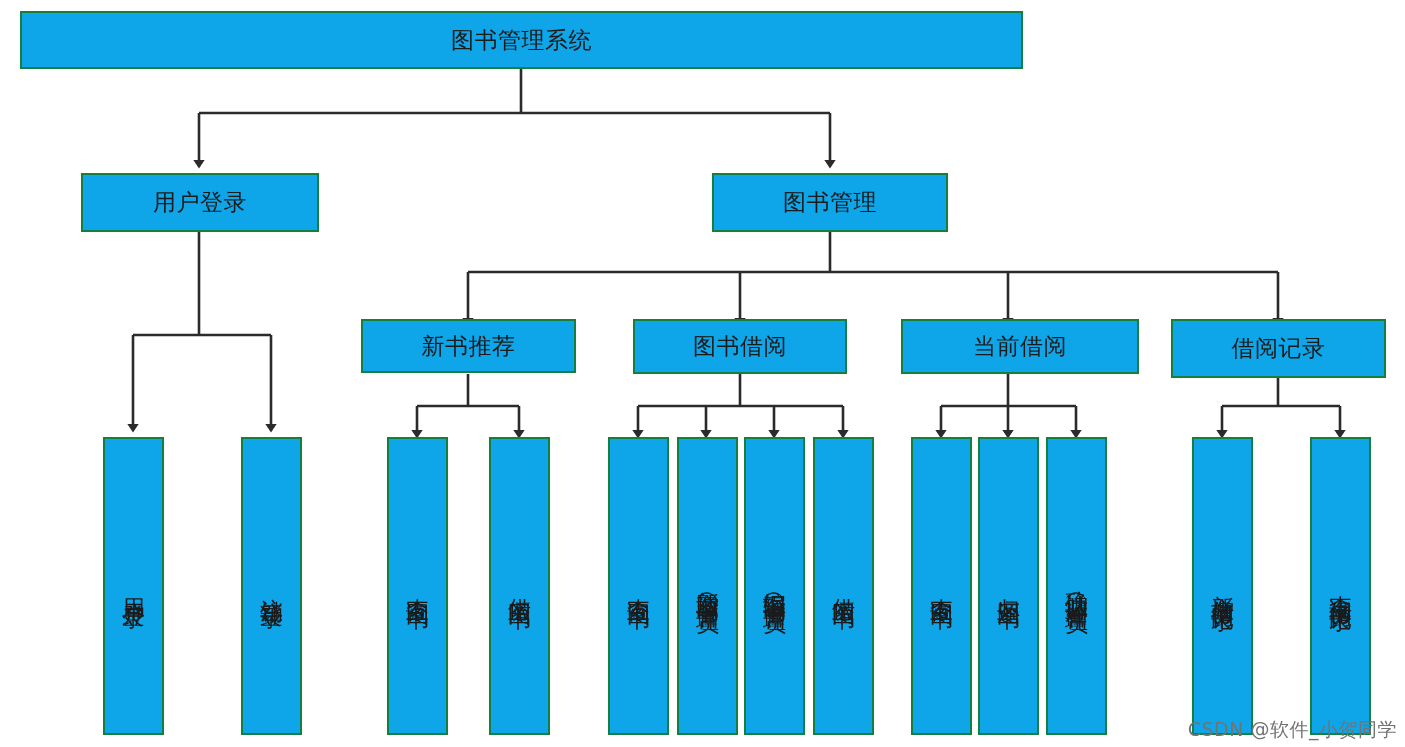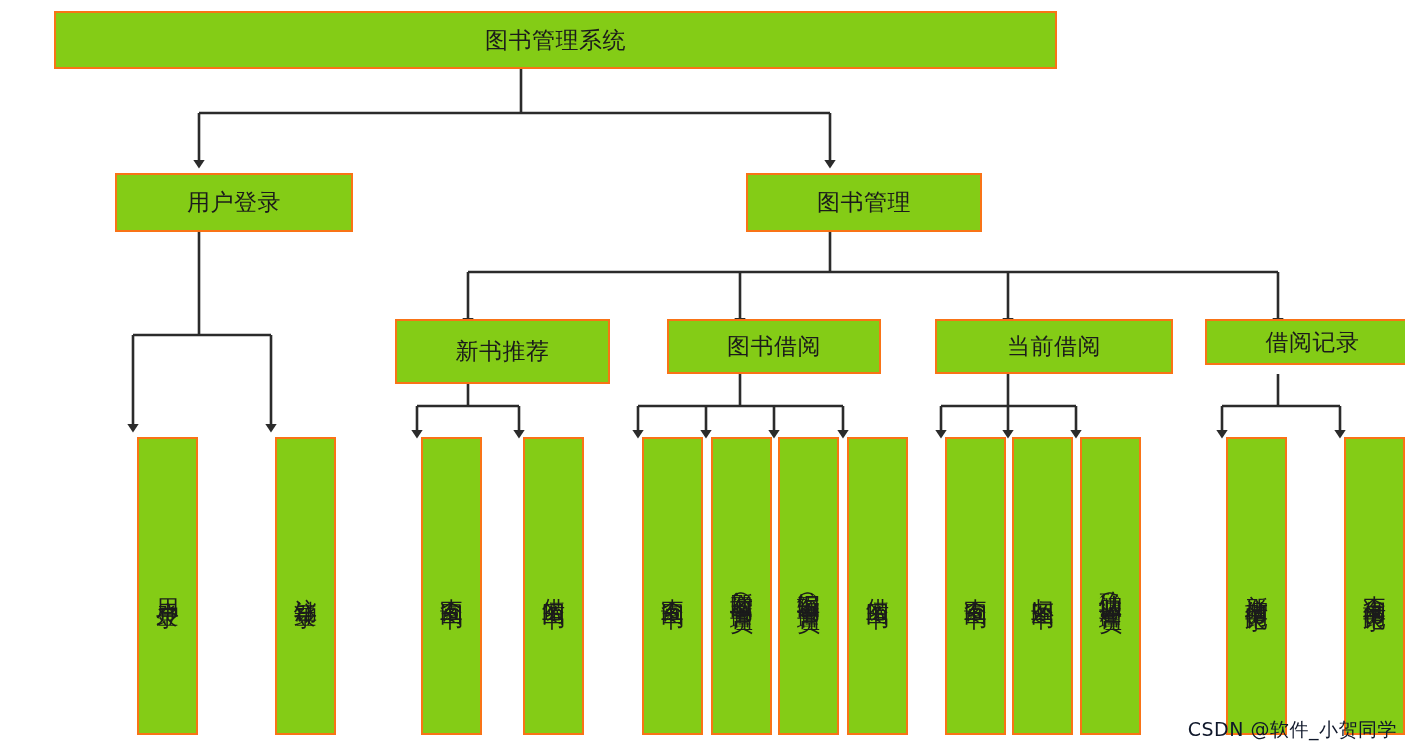--- a/index.html
+++ b/index.html
@@ -21,28 +21,27 @@
   #diagram-svg {
     position: absolute;
     left: 0;
     top: 0;
     width: 1405px;
     height: 747px;
   }
   .node {
     position: absolute;
     box-sizing: border-box;
-    background: #84cc16;
-    border: 2px solid #f97316;
+    background: #0ea5e9;
+    border: 2px solid #15803d;
     display: flex;
     align-items: center;
     justify-content: center;
     color: #1b1b1b;
     z-index: 3;
-    margin-left: 34px;
   }
   .node-h {
     font-size: 23px;
     line-height: 1.15;
     white-space: nowrap;
     letter-spacing: 0.5px;
   }
   .node-v {
     font-size: 23px;
     line-height: 1.25;
@@ -56,21 +55,21 @@
   .node-v .vtext {
     writing-mode: vertical-rl;
     text-orientation: upright;
     text-align: center;
   }
   .watermark {
     position: absolute;
     right: 8px;
     bottom: 4px;
     font-size: 19px;
-    color: #0f172a;
+    color: #737373;
     letter-spacing: 0.5px;
     z-index: 5;
     white-space: nowrap;
     font-family: "DejaVu Sans", "Liberation Sans", sans-serif;
   }
 </style>
 </head>
 <body>
 
 <div id="diagram-root">
@@ -131,30 +130,30 @@
     <span>图书管理系统</span>
   </div>
 
   <div class="node node-h" style="left:81px; top:173px; width:238px; height:59px;">
     <span>用户登录</span>
   </div>
   <div class="node node-h" style="left:712px; top:173px; width:236px; height:59px;justify-content:center;">
     <span>图书管理</span>
   </div>
 
-  <div class="node node-h" style="left:361px; top:319px; width:215px; height:65px;">
+  <div class="node node-h" style="left:361px; top:319px; width:215px; height:54px;">
     <span>新书推荐</span>
   </div>
   <div class="node node-h" style="left:633px; top:319px; width:214px; height:55px;align-items:center;">
     <span>图书借阅</span>
   </div>
   <div class="node node-h" style="left:901px; top:319px; width:238px; height:55px;">
     <span>当前借阅</span>
   </div>
-  <div class="node node-h" style="left:1171px; top:319px; width:215px; height:46px;">
+  <div class="node node-h" style="left:1171px; top:319px; width:215px; height:59px;">
     <span>借阅记录</span>
   </div>
 
   <div class="node node-v" style="left:103px; top:437px; width:61px; height:298px;">
     <span class="vtext">用户登录</span>
   </div>
   <div class="node node-v" style="left:241px; top:437px; width:61px; height:298px;">
     <span class="vtext">注销登录</span>
   </div>
 

